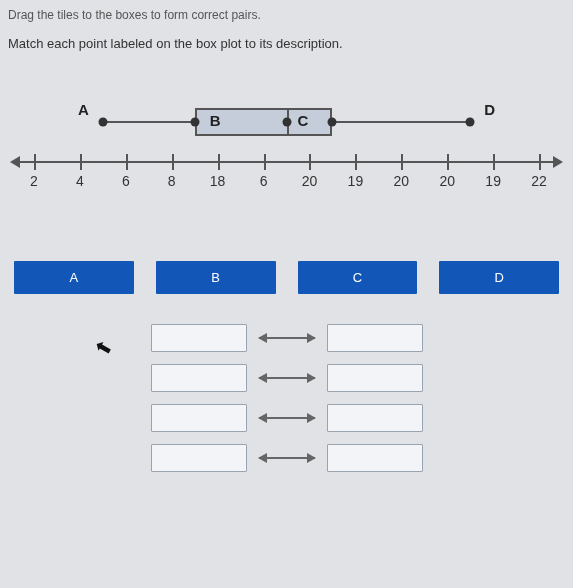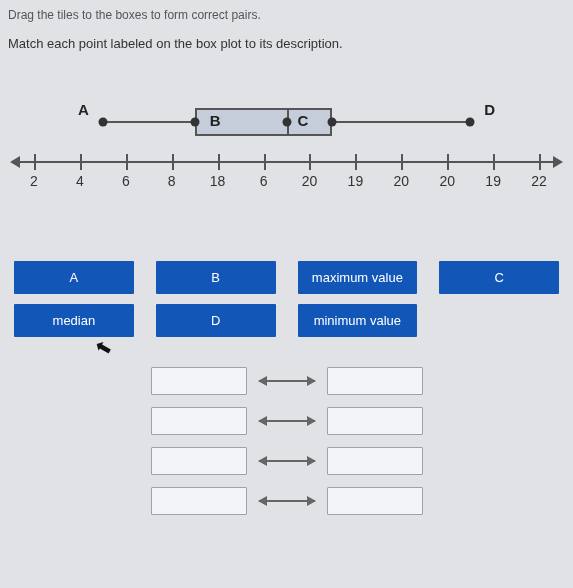--- a/index.html
+++ b/index.html
@@ -154,25 +154,22 @@
 
   <div class="pt-label" style="left:13%">A</div>
   <div class="pt-label" style="left:37%;top:21px">B</div>
   <div class="pt-label" style="left:53%;top:21px">C</div>
   <div class="pt-label" style="left:87%">D</div>
 </div>
 
 <div class="tiles">
   <div class="tile">A</div>
   <div class="tile">B</div>
-  <div class="tile">maximum value</div>
   <div class="tile">C</div>
-  <div class="tile">median</div>
   <div class="tile">D</div>
-  <div class="tile">minimum value</div>
 </div>
 
 <div class="cursor">⬉</div>
 
 <div class="pairs">
   <div class="pair-row">
     <div class="slot"></div>
     <div class="dbl-arrow"></div>
     <div class="slot"></div>
   </div>

